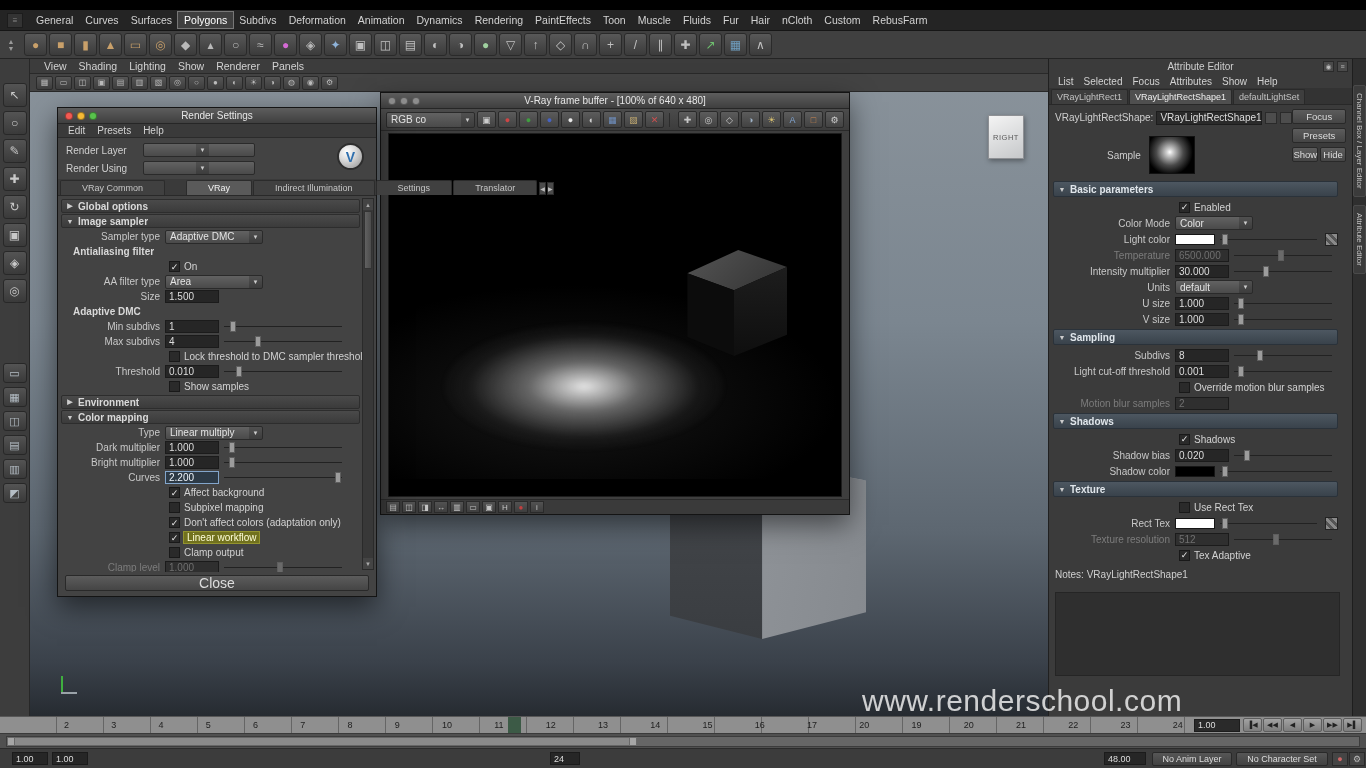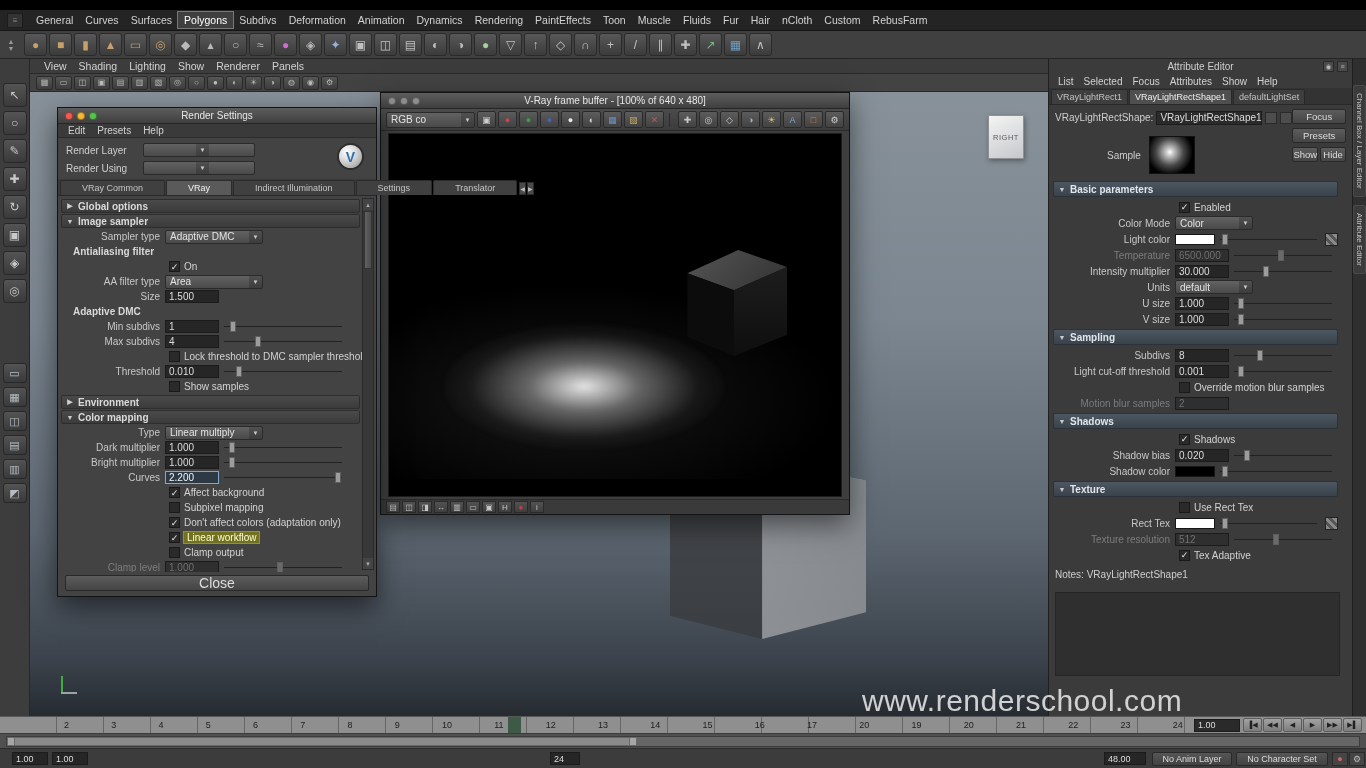--- a/index.html
+++ b/index.html
@@ -126,21 +126,21 @@
   .rs-layerrows .dropdown{width:112px;flex-direction:column;}
   .vray-logo{position:absolute;right:12px;top:5px;width:27px;height:27px;border-radius:50%;
     background:radial-gradient(circle at 35% 30%,#ffffff 0%,#d9d9d9 40%,#8f8f8f 100%);
     border:2px solid #2e2e2e;display:flex;align-items:center;justify-content:center;
     font-weight:bold;font-size:14px;color:#2f6fae;}
   .rs-tabs{height:17px;background:#3a3a3a;border-bottom:1px solid #292929;display:flex;
     align-items:flex-end;padding:0 2px;flex:0 0 auto;}
   .rs-tab{font-size:9px;color:#c5c5c5;background:#404040;border:1px solid #2b2b2b;
     border-bottom:none;padding:2px 21px;margin-right:1px;border-radius:2px 2px 0 0;
     white-space:nowrap;}
-  .rs-tab.active{background:#5a5a5a;color:#f2f2f2;}
+  .rs-tab.active{background:#5a5a5a;color:#f2f2f2;margin-left:20px;}
   .tab-arrow{width:11px;height:13px;background:#4a4a4a;border:1px solid #2b2b2b;font-size:6px;
     color:#bbb;display:flex;align-items:center;justify-content:center;margin-left:1px;}
   .rs-tabs .spacer-flex{flex:1;}
   .rs-body{flex:1;position:relative;padding:2px 16px 2px 3px;overflow:hidden;}
   #rs-rows .plabel{width:104px;}
   #rs-rows .spacer{width:108px;flex:0 0 auto;}
   #rs-rows .dropdown{width:98px;}
   #rs-rows .pfield{width:54px;}
   #rs-rows .slider{max-width:118px;}
   .rs-scroll{right:2px;top:2px;bottom:2px;}

